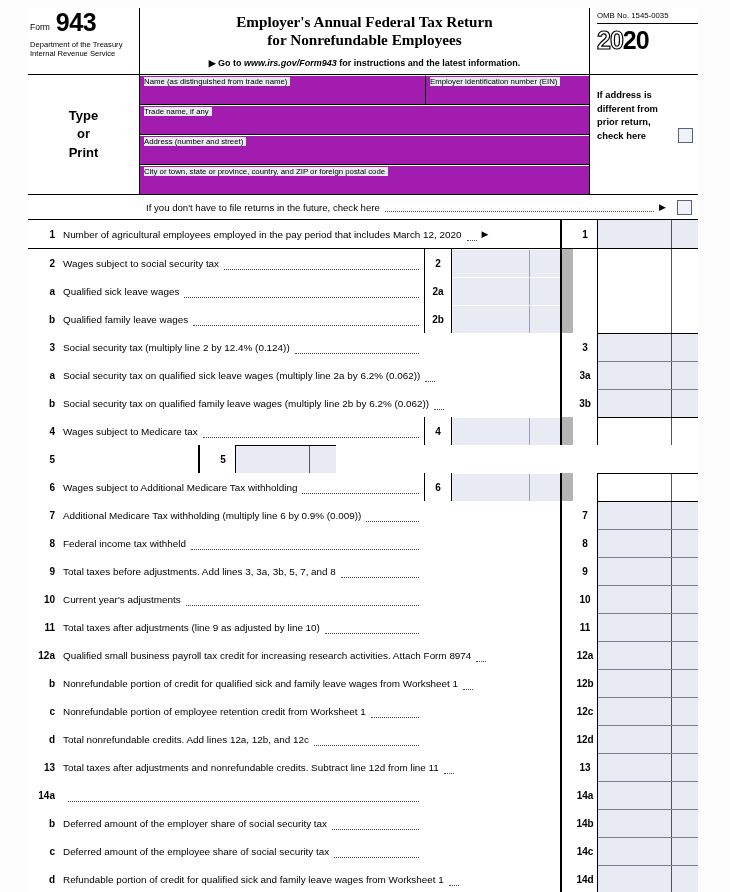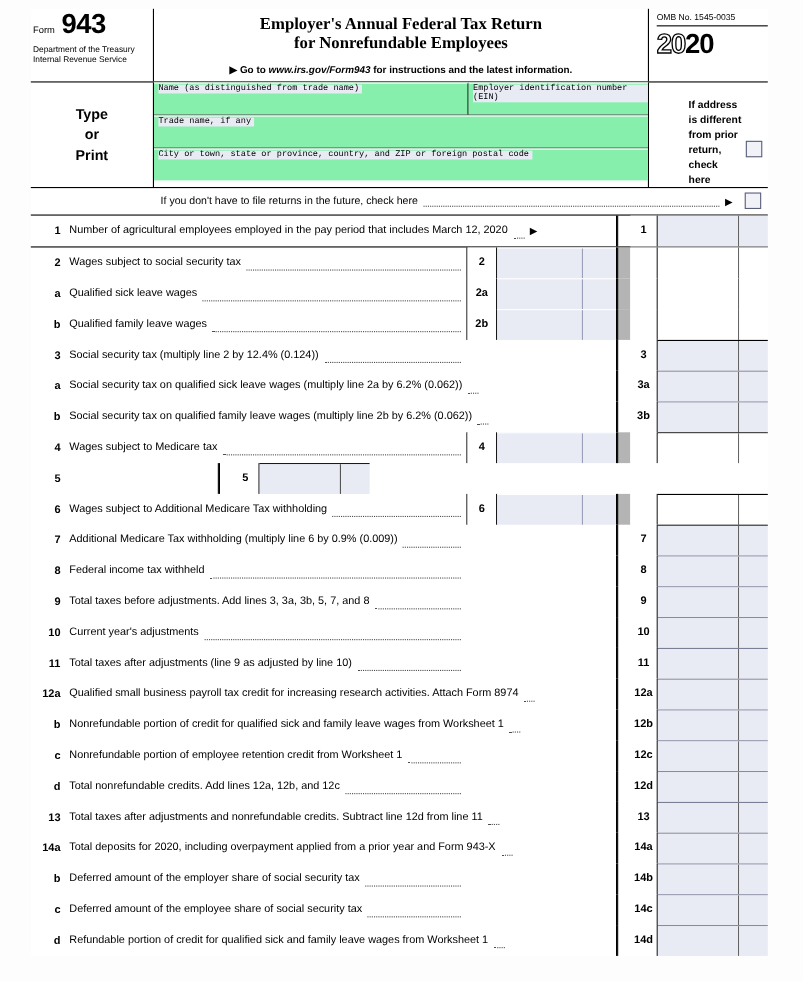--- a/index.html
+++ b/index.html
@@ -73,41 +73,40 @@
     display: flex; flex-direction: column;
     align-items: center; justify-content: center;
     font-size: 13px; font-weight: bold; line-height: 1.42;
     box-sizing: border-box;
   }
   .addr-fields { flex: 1; border-right: 1.4px solid #000; }
   .afrow { display: flex; border-bottom: 0.9px solid #000; }
   .afrow:last-child { border-bottom: none; }
   .afcell {
     height: 29px;
-    background: #86efac;
+    background: #a21caf;
     position: relative;
     box-sizing: border-box;
     border-top: 0.8px solid #fff;
-    font-family: Liberation Mono, monospace;
   }
   .afcell .cap {
     position: absolute; left: 4px; top: 1px;
     font-size: 7.8px; background: #e8eaf4; padding-right: 3px;
   }
   .af-name { flex: 1; border-right: 0.9px solid #000; }
   .af-ein  { width: 163px; }
   .af-full { flex: 1; }
   .addr-chk {
     width: 108px;
     padding: 13px 5px 0 7px;
     box-sizing: border-box;
     font-size: 9.4px; font-weight: bold; line-height: 1.45;
     display: flex; align-items: flex-start;
   }
-  .addr-chk .txt { flex: 1; margin-left: 29px; }
+  .addr-chk .txt { flex: 1; }
   .chkbox {
     width: 13px; height: 13px;
     border: 1px solid #5a5f7a;
     background: #f1f2f8;
     display: inline-block;
     margin-left: 4px;
     margin-top: 40px;
     flex: 0 0 auto;
   }
 
@@ -291,20 +290,25 @@
             <span class="cap">Employer identification number (EIN)</span>
           </div>
         </div>
         <div class="afrow">
           <div class="afcell af-full">
             <span class="cap">Trade name, if any</span>
           </div>
         </div>
         <div class="afrow">
           <div class="afcell af-full">
+            <span class="cap">Address (number and street)</span>
+          </div>
+        </div>
+        <div class="afrow">
+          <div class="afcell af-full">
             <span class="cap">City or town, state or province, country, and ZIP or foreign postal code</span>
           </div>
         </div>
       </div>
 
       <div class="addr-chk">
         <span class="txt">If address is different from prior return, check here</span>
         <span class="chkbox"></span>
       </div>
     </div>
@@ -661,21 +665,20 @@
             <div class="rnum">13</div>
             <div class="ramt filled sep-top">
               <div class="dollars"></div>
               <div class="cents"></div>
             </div>
           </div>
         </div>
         <div class="lrow">
           <div class="lnum">14a</div>
           <div class="ltxt">
-            <span class="label">Total deposits for 2020, including overpayment applied from a prior year and Form 943-X</span>
             <span class="dots"></span>
           </div>
           <div class="midspacer"></div>
           <div class="rightwrap">
             <div class="graycol empty"></div>
             <div class="rnum">14a</div>
             <div class="ramt filled sep-top">
               <div class="dollars"></div>
               <div class="cents"></div>
             </div>

